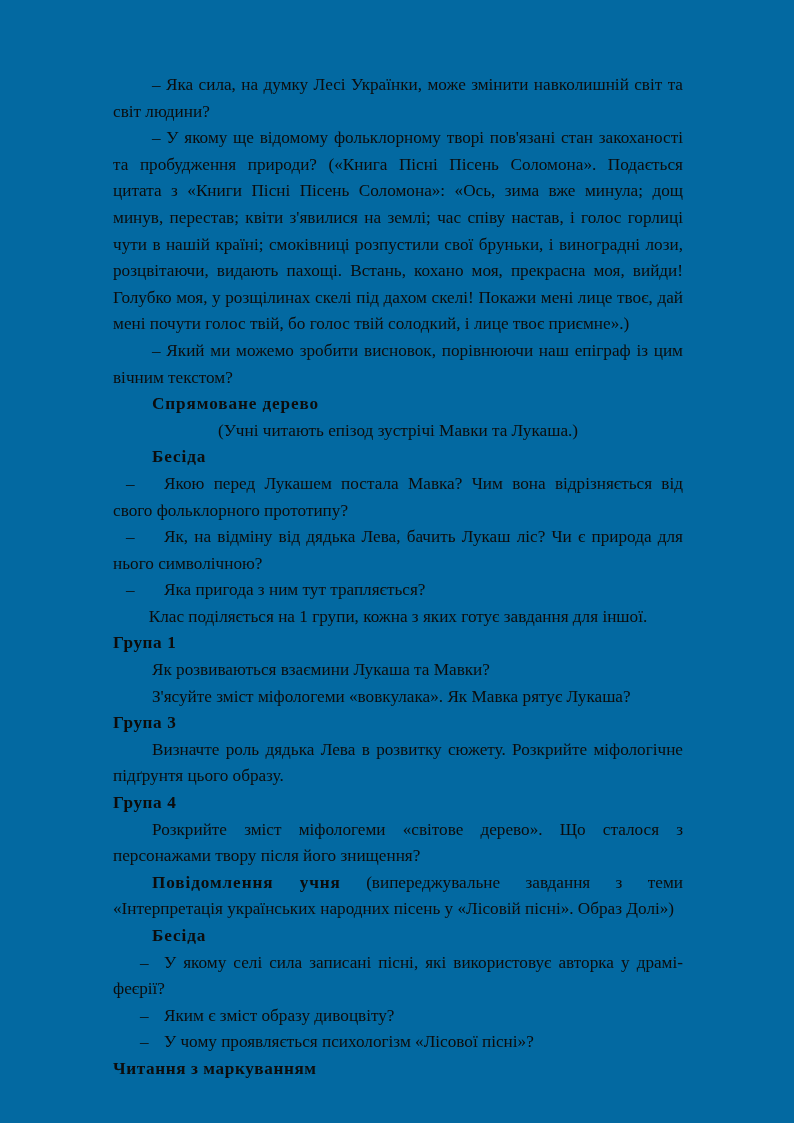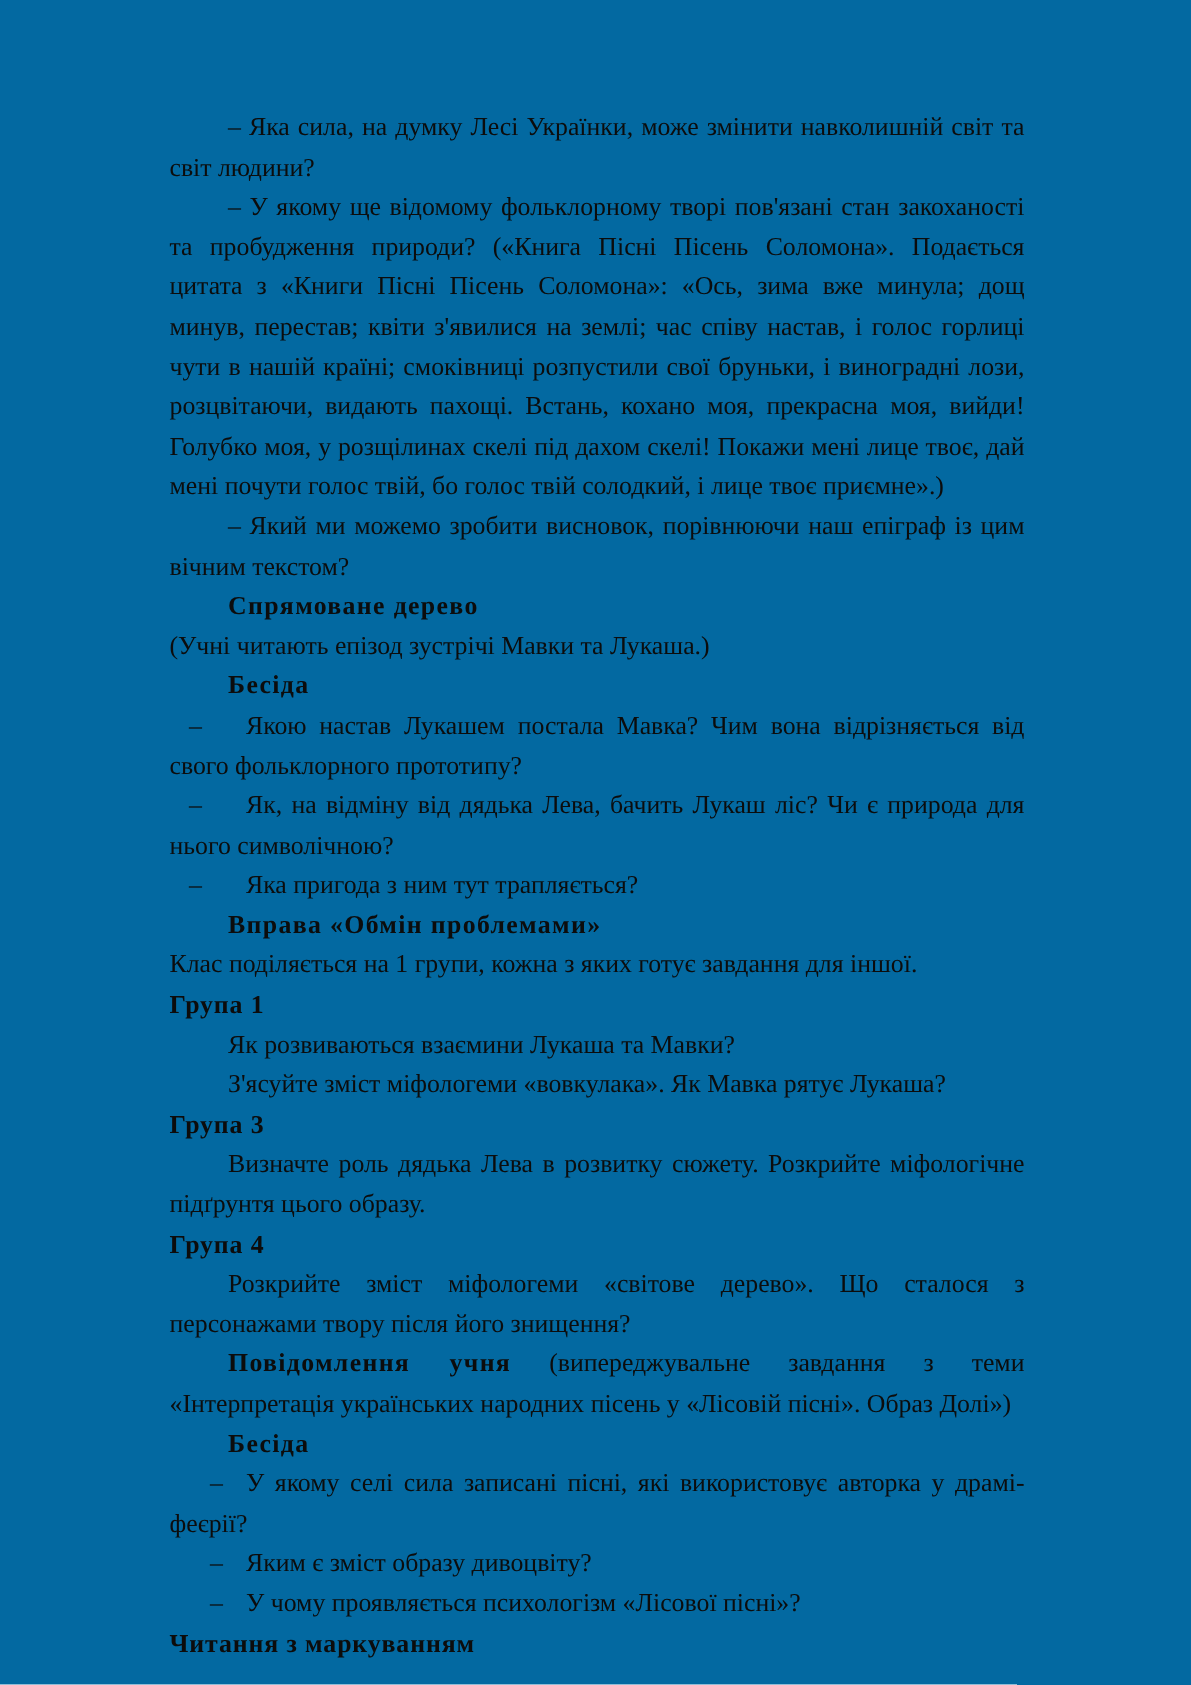--- a/index.html
+++ b/index.html
@@ -34,21 +34,21 @@
   
   p.para {
     margin: 0;
     text-indent: 39px;
     text-align: justify;
   }
   
   p.flush {
     margin: 0;
     text-indent: 0;
-    text-align: left;
+    text-align: center;
   }
   
   p.heading {
     margin: 0;
     text-indent: 0;
     padding-left: 39px;
     font-weight: bold;
     letter-spacing: 0.9px;
     text-align: left;
   }
@@ -105,34 +105,33 @@
     <p class="para">– Який ми можемо зробити висновок, порівнюючи наш епіграф із цим вічним текстом?</p>
 
     <p class="heading">Спрямоване дерево</p>
 
     <p class="flush">(Учні читають епізод зустрічі Мавки та Лукаша.)</p>
 
     <p class="heading">Бесіда</p>
 
     <div class="li a">
       <span class="dash">–</span>
-      <span class="li-text">Якою настав Лукашем постала Мавка? Чим вона відрізняється від свого фольклорного прототипу?</span>
+      <span class="li-text">Якою перед Лукашем постала Мавка? Чим вона відрізняється від свого фольклорного прототипу?</span>
     </div>
 
     <div class="li a">
       <span class="dash">–</span>
       <span class="li-text">Як, на відміну від дядька Лева, бачить Лукаш ліс? Чи є природа для нього символічною?</span>
     </div>
 
     <div class="li a">
       <span class="dash">–</span>
       <span class="li-text">Яка пригода з ним тут трапляється?</span>
     </div>
 
-    <p class="heading">Вправа «Обмін проблемами»</p>
 
     <p class="flush">Клас поділяється на 1 групи, кожна з яких готує завдання для іншої.</p>
 
     <p class="heading-left">Група 1</p>
 
     <p class="para">Як розвиваються взаємини Лукаша та Мавки?</p>
 
 
     <p class="para">З'ясуйте зміст міфологеми «вовкулака». Як Мавка рятує Лукаша?</p>
 

